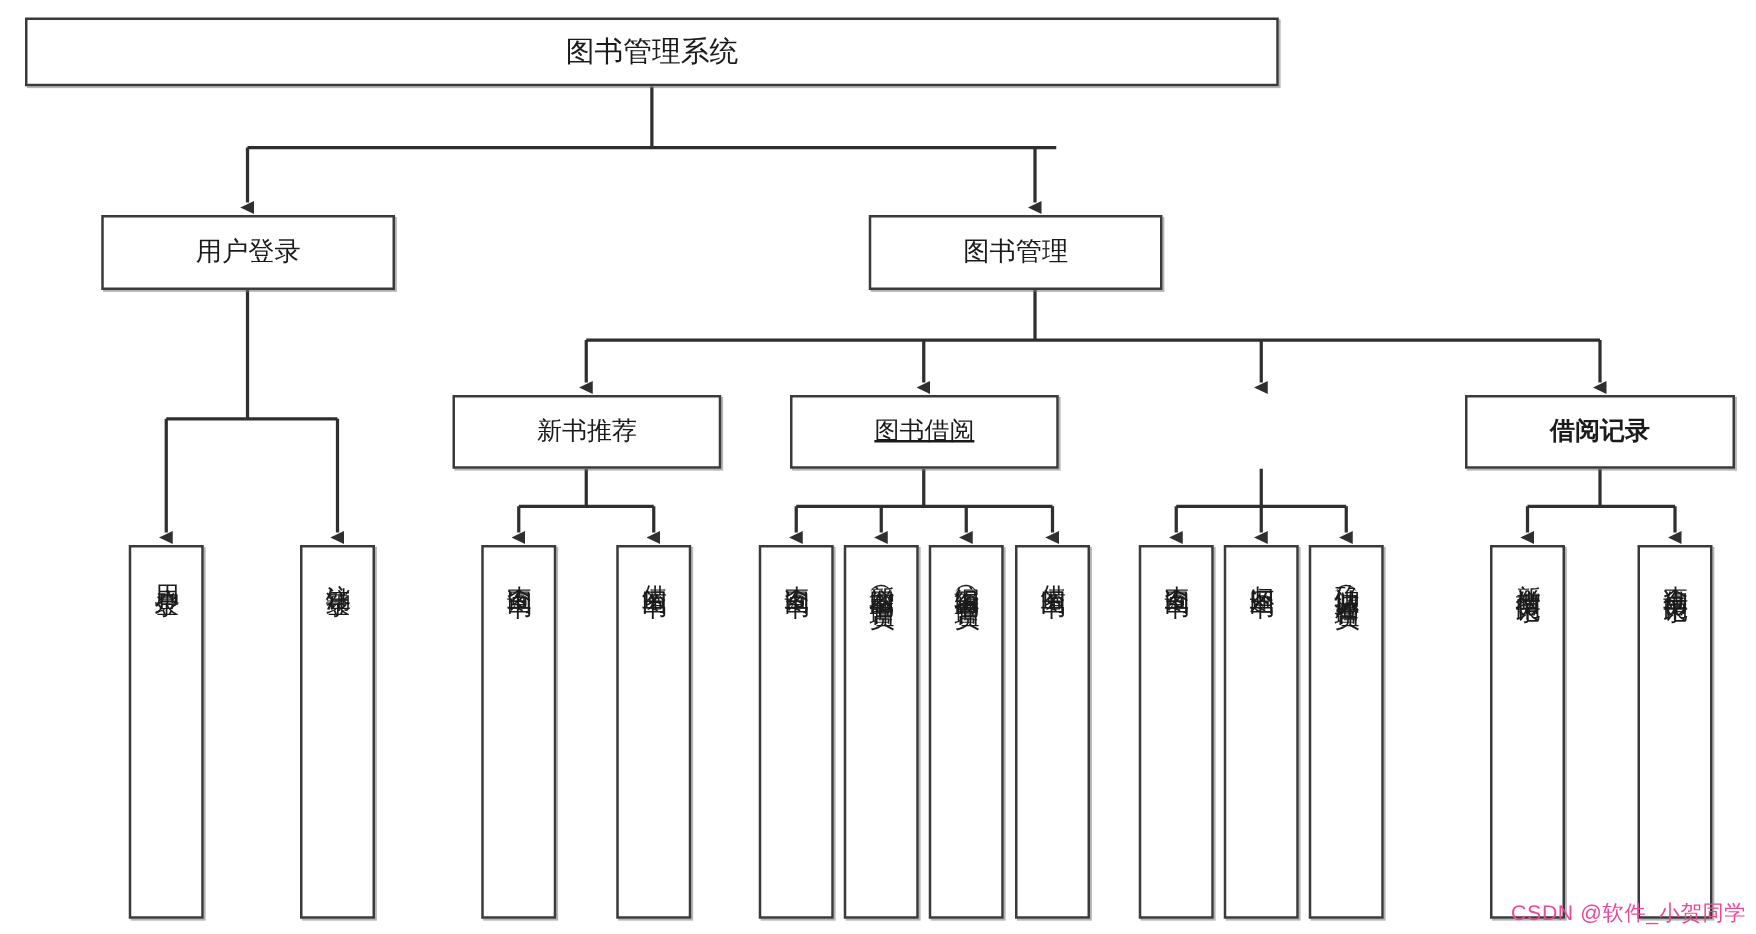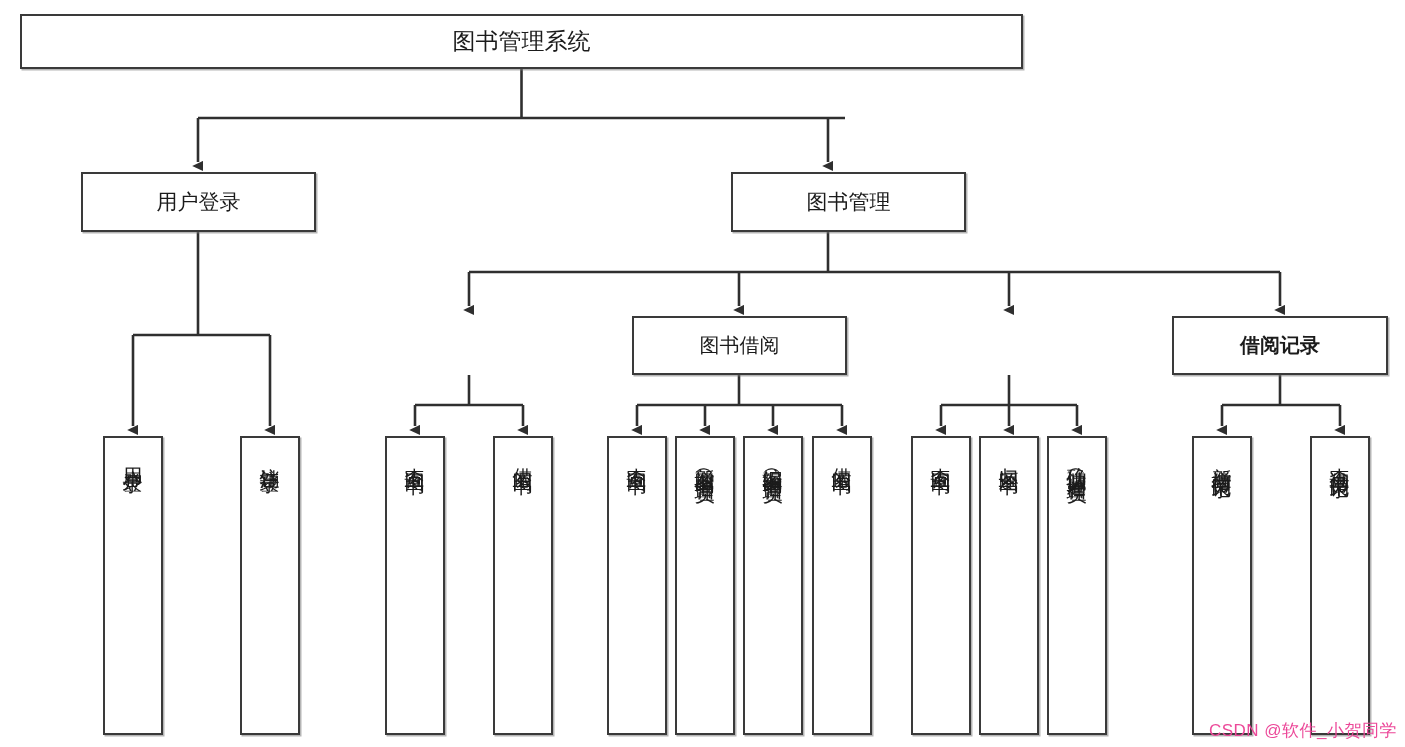--- a/index.html
+++ b/index.html
@@ -108,25 +108,28 @@
     </g>
   </svg>
 
   <div class="node root" style="left:20px;top:14px;width:1003px;height:55px;">
     <span class="label">图书管理系统</span>
   </div>
 
   <div class="node level2" style="left:81px;top:172px;width:235px;height:60px;">
     <span class="label">用户登录</span>
   </div>
-  <div class="node level2" style="left:731px;top:172px;width:235px;height:60px;">
+  <div class="node level2" style="left:695px;top:172px;width:235px;height:60px;">
     <span class="label">图书管理</span>
   </div>
 
-  <div class="node level3" style="left:632px;top:316px;width:215px;height:59px;">
+  <div class="node level3" style="left:362px;top:316px;width:215px;height:59px;">
+    <span class="label">新书推荐</span>
+  </div>
+  <div class="node level3" style="left:632px;top:316px;width:215px;height:59px;text-decoration:underline;">
     <span class="label">图书借阅</span>
   </div>
   <div class="node level3" style="left:1172px;top:316px;width:216px;height:59px;font-weight:bold;">
     <span class="label">借阅记录</span>
   </div>
 
   <div class="node leaf" style="left:103px;top:436px;width:60px;height:299px;">
     <span class="label">用户登录</span>
   </div>
   <div class="node leaf" style="left:240px;top:436px;width:60px;height:299px;">

